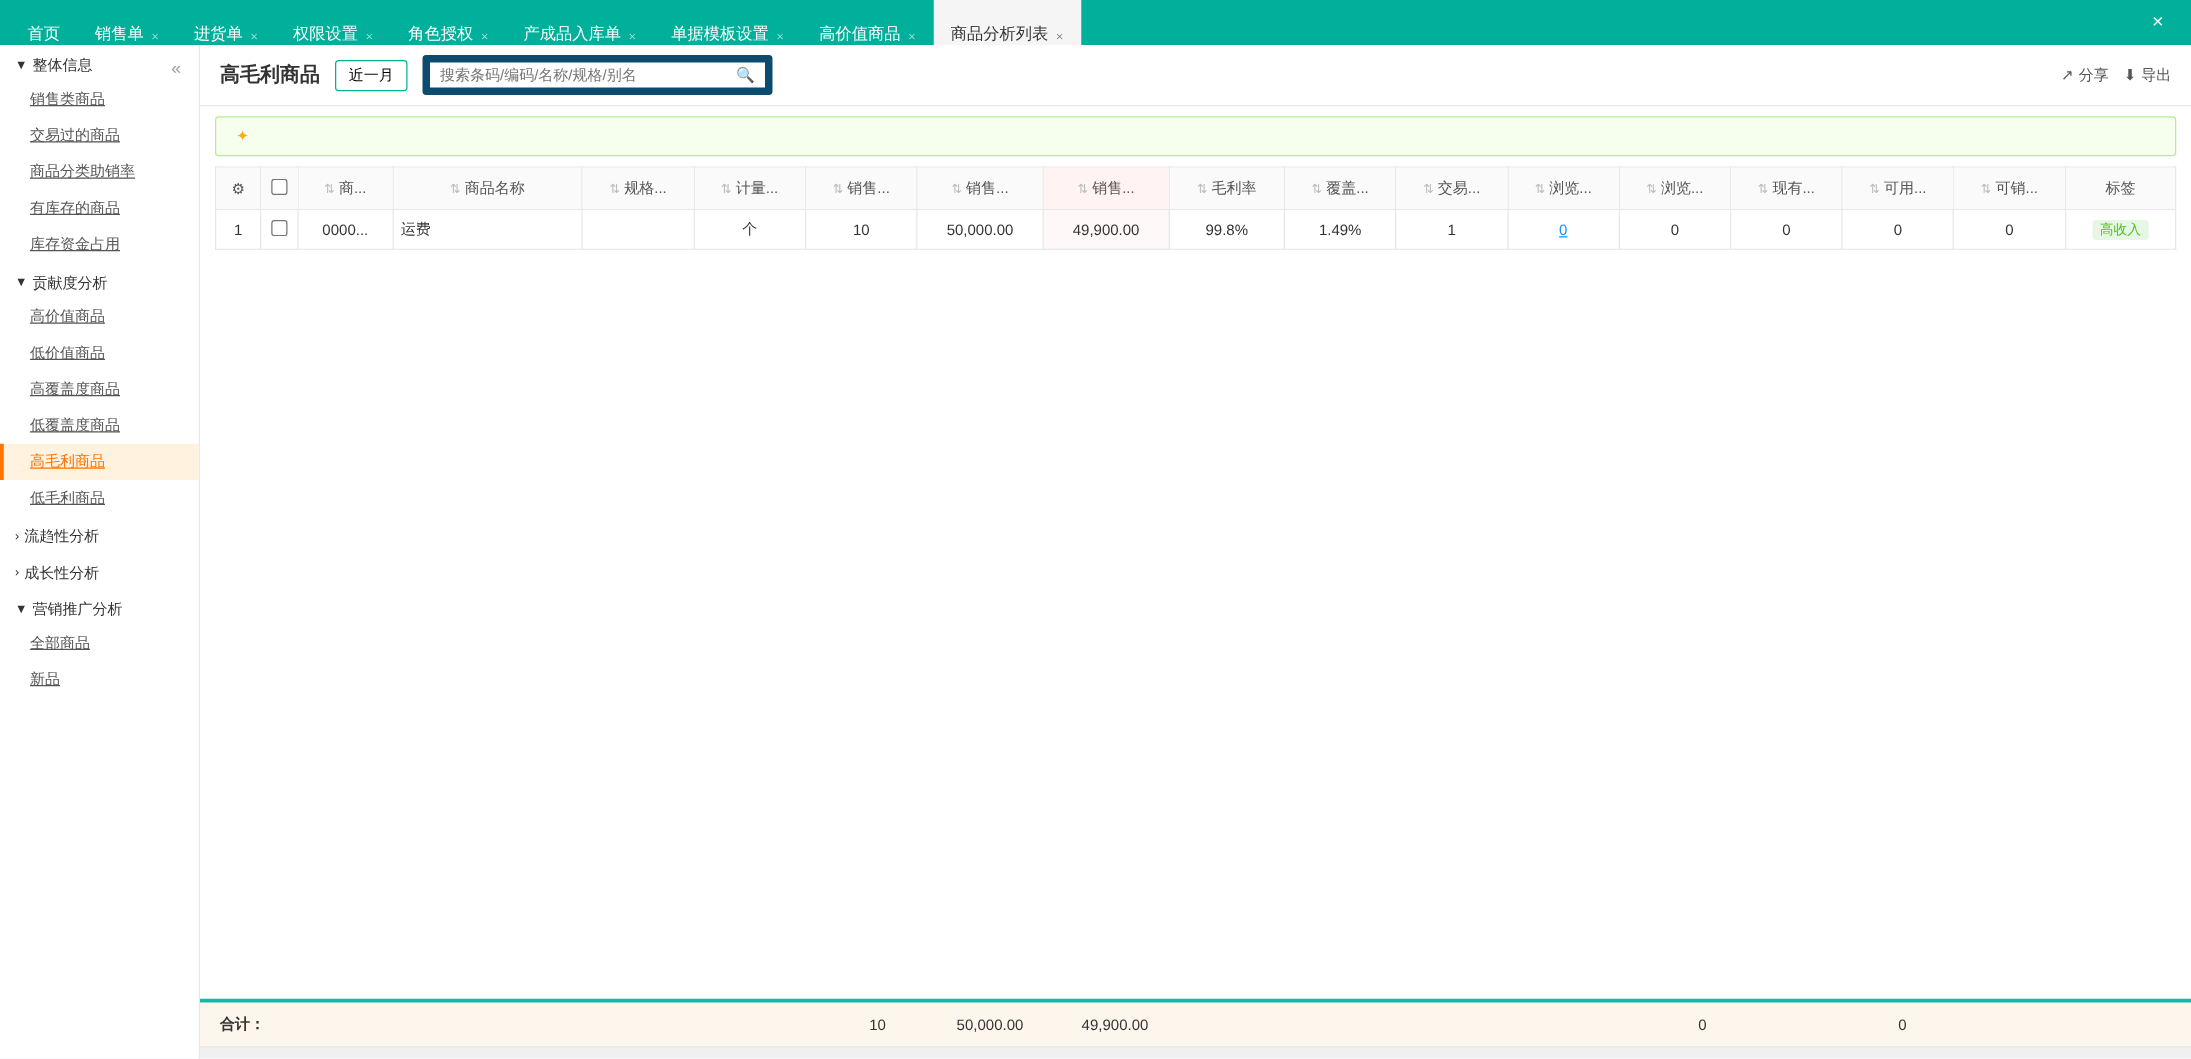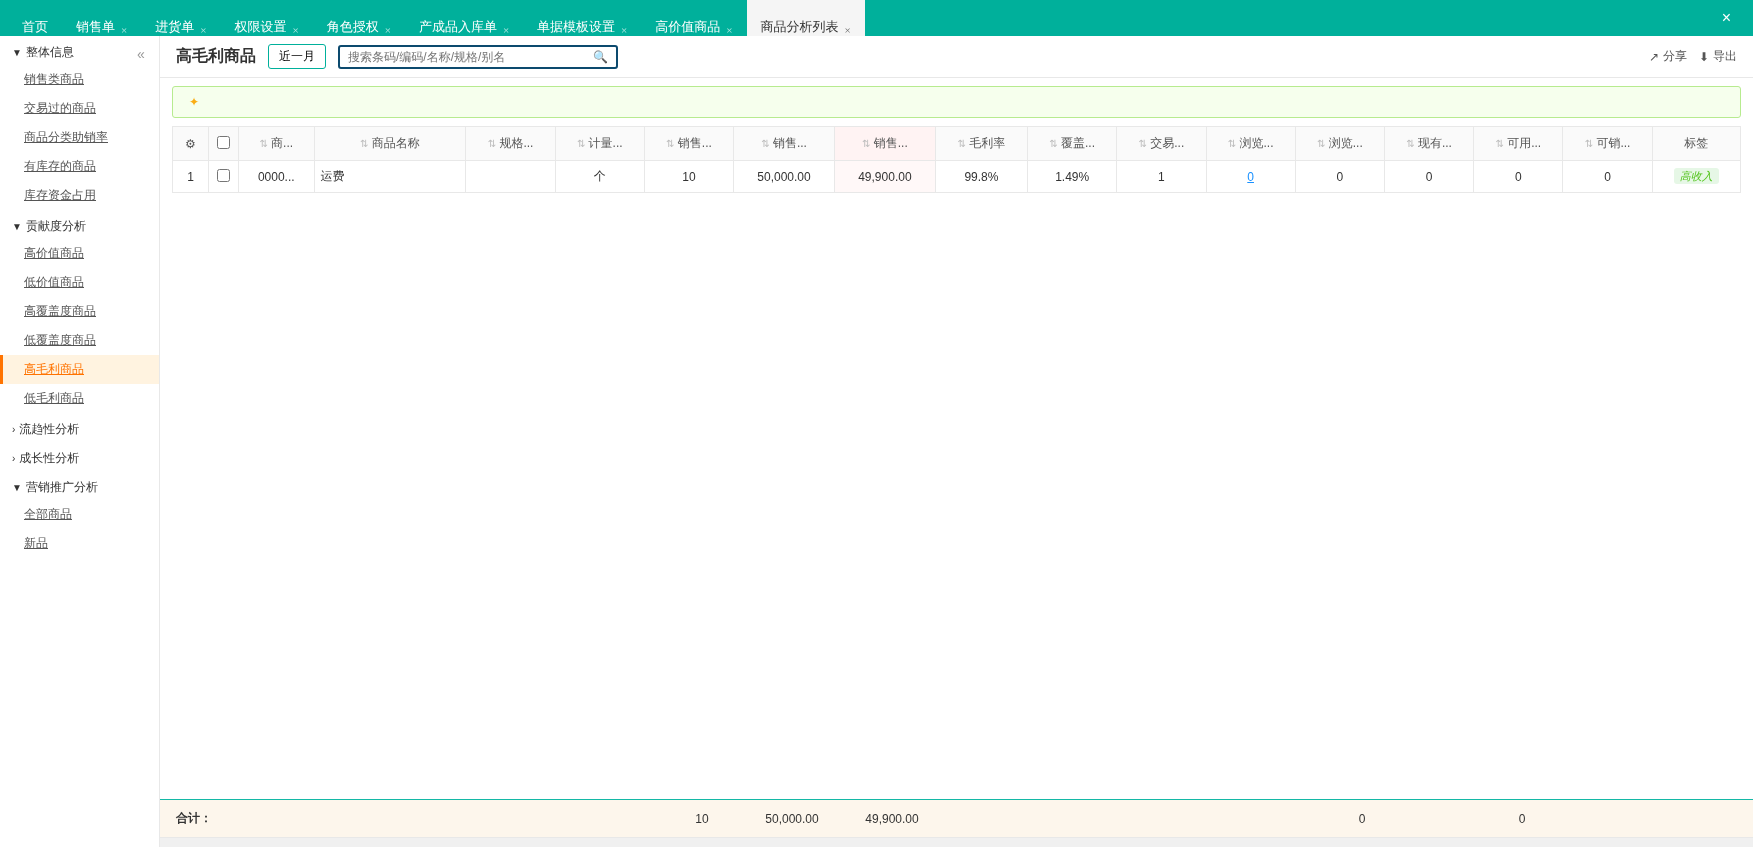--- a/index.html
+++ b/index.html
@@ -125,21 +125,21 @@
       border: 1px solid #00b09b;
       color: #000000;
       padding: 3px 10px;
       border-radius: 3px;
       cursor: pointer;
       font-size: 12px;
     }
     .search-box {
       display: flex;
       align-items: center;
-      border: 2px solid #0c4a6e;
+      border: 6px solid #0c4a6e;
       border-radius: 3px;
       padding: 3px 8px;
       gap: 4px;
       flex: 1;
       max-width: 280px;
     }
     .search-box input {
       border: none;
       outline: none;
       font-size: 12px;
@@ -208,29 +208,29 @@
       color: #333;
       white-space: nowrap;
     }
     .tag-badge {
       background: #e6f7e6;
       color: #52c41a;
       padding: 2px 6px;
       border-radius: 3px;
       font-size: 11px;
     }
-    .tag-badge.high-income { color: #52c41a; font-style: italic; }
+    .tag-badge.high-income { color: #52c41a; }
     .link-val { color: #1890ff; text-decoration: underline; cursor: pointer; }
 
     
     .footer-bar {
       display: flex;
       align-items: center;
       background: #fdf6ec;
-      border-top: 1px solid #14b8a6;
+      border-top: 3px solid #14b8a6;
       padding: 8px 16px;
       font-size: 12px;
       color: #333;
       gap: 0;
       height: 38px;
       flex-shrink: 0;
     }
     .footer-label {
       width: 120px;
       font-weight: bold;

